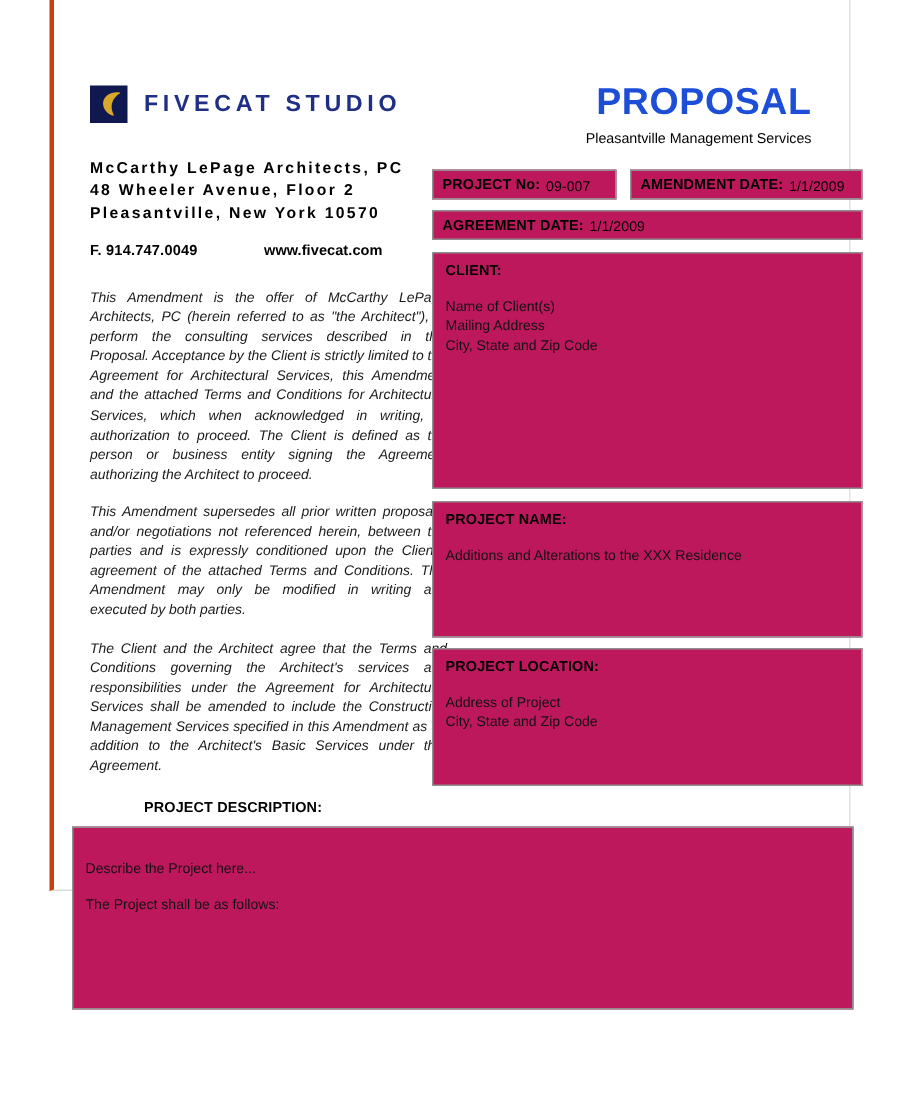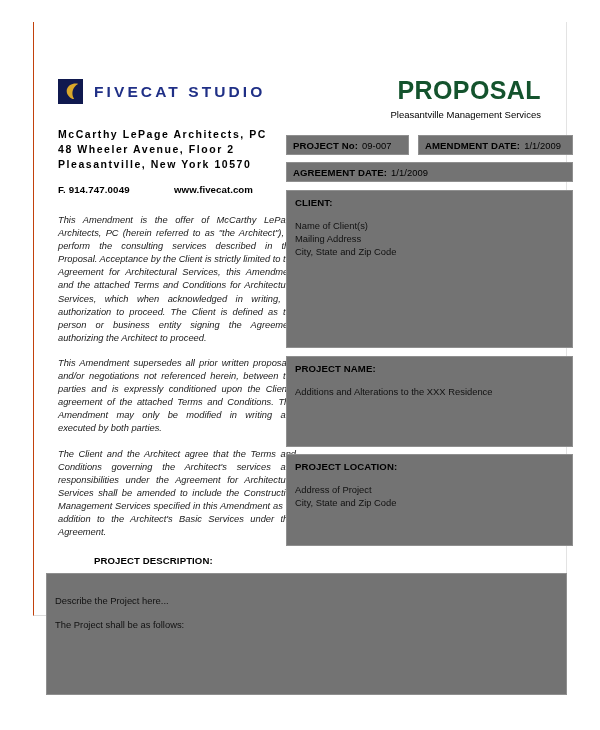--- a/index.html
+++ b/index.html
@@ -16,25 +16,24 @@
   }
 
   
   .page {
     position: absolute;
     left: 33px;
     top: 0px;
     width: 534px;
     height: 594px;
     background: #ffffff;
-    border-left: 1px solid #c2410c;
+    border-left: 3px solid #c2410c;
     border-right: 1px solid #e3e3e3;
     border-bottom: 1px solid #dcdcdc;
     box-sizing: border-box;
-    margin-top: 22px;
   }
 
   
   .logo-row {
     position: absolute;
     left: 24px;
     top: 57px;
     display: flex;
     align-items: center;
   }
@@ -62,21 +61,21 @@
     white-space: nowrap;
   }
 
   .doc-title {
     position: absolute;
     right: 25px;
     top: 56px;
     font-size: 25px;
     font-weight: bold;
     letter-spacing: 0.4px;
-    color: #14532d;
+    color: #1d4ed8;
     text-align: center;
     line-height: 1;
   }
   .doc-subtitle {
     position: absolute;
     right: 25px;
     top: 88px;
     font-size: 9.5px;
     color: #000;
     text-align: right;
@@ -126,21 +125,21 @@
     color: #1a1a1a;
     margin: 0 0 12px 0;
   }
   .para:last-child { margin-bottom: 0; }
 
   
   .box {
     position: absolute;
     border: 1px solid #8f8f8f;
     box-sizing: border-box;
-    background: #737373;
+    background: #be185d;
   }
   .box-label {
     font-size: 9.6px;
     font-weight: bold;
     color: #000;
     letter-spacing: 0.1px;
     white-space: nowrap;
   }
   .box-inline {
     font-size: 9.4px;

